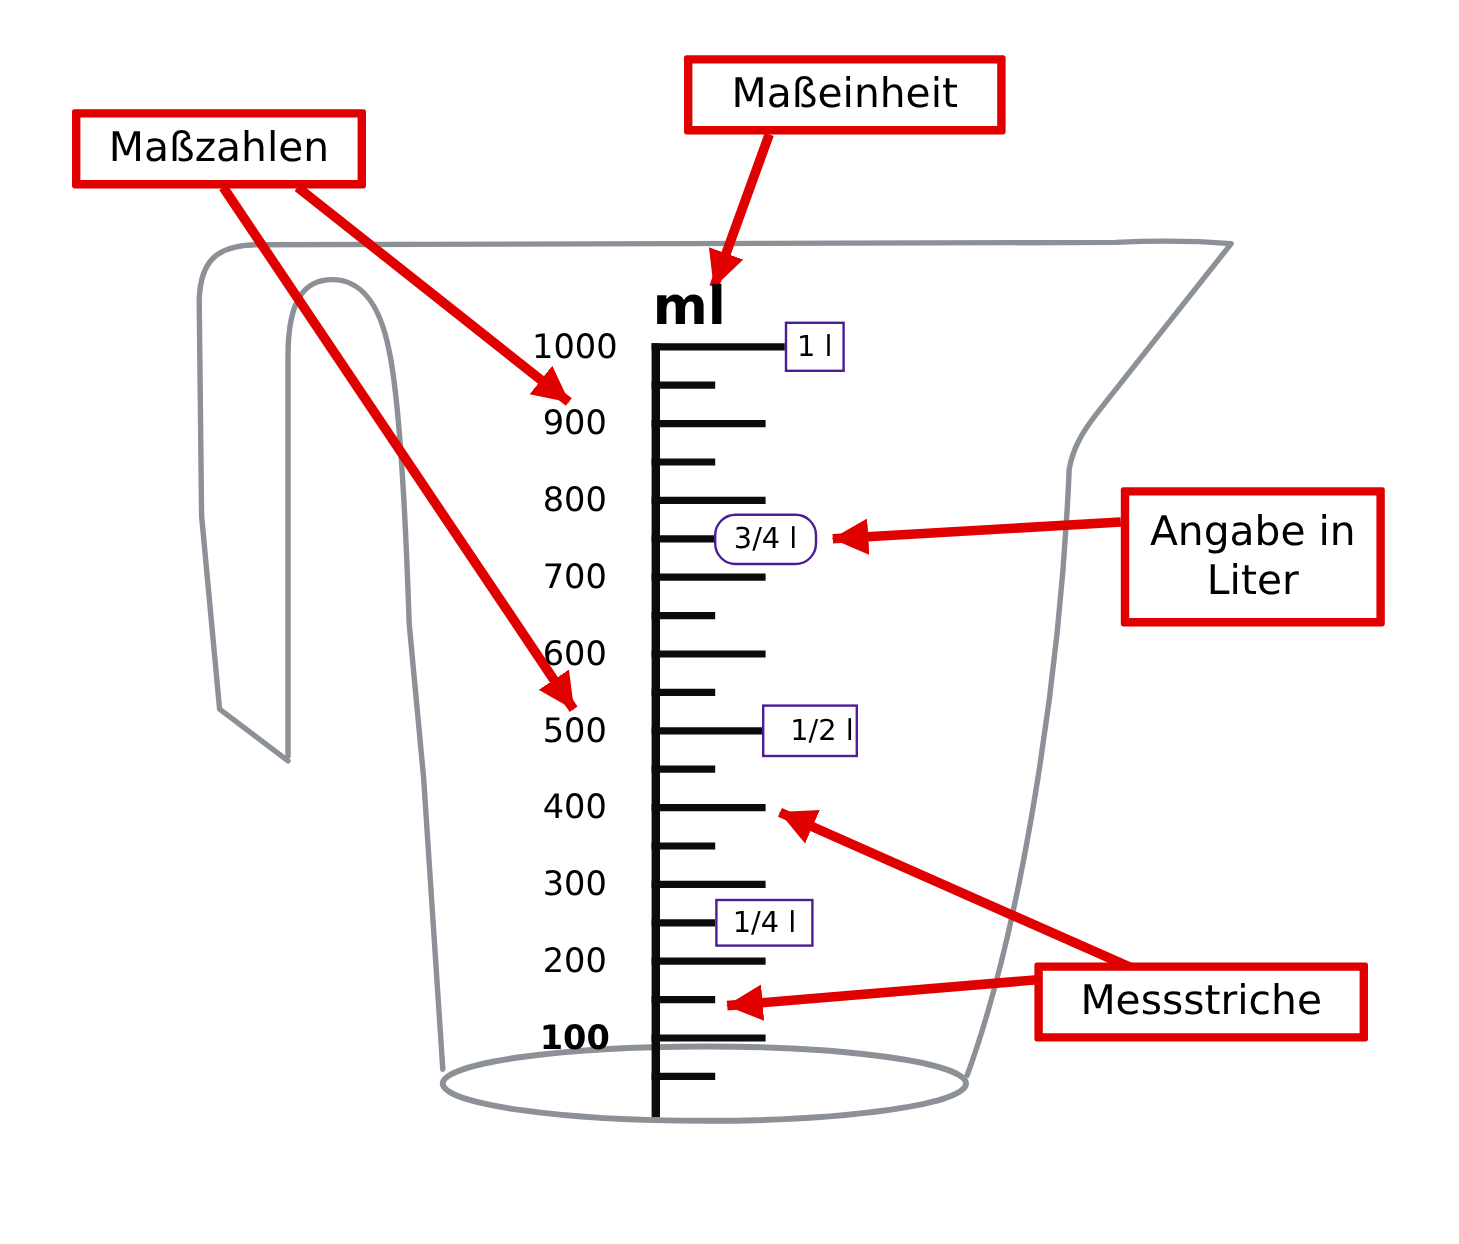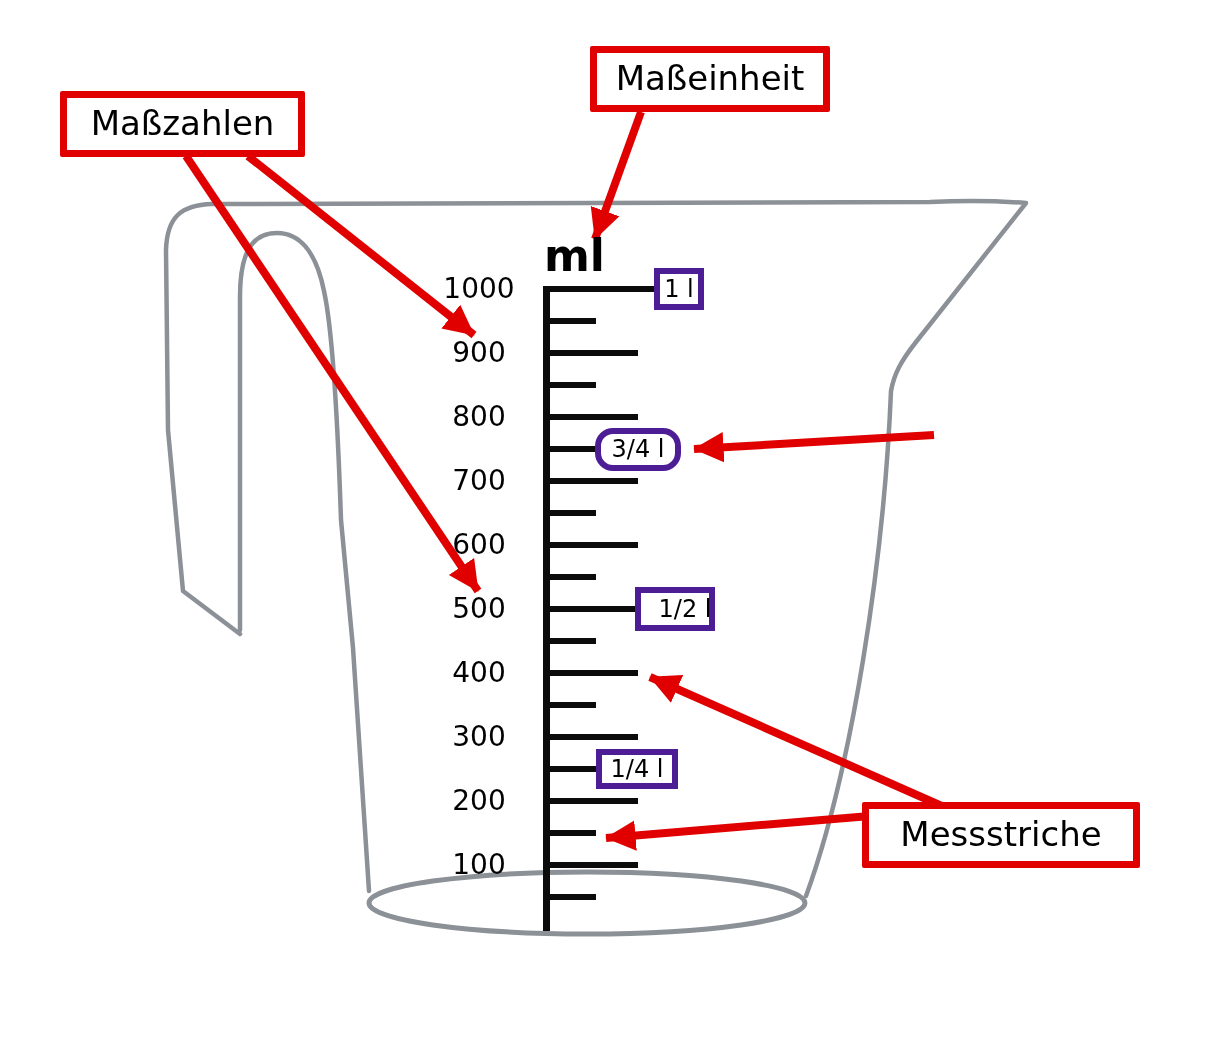--- a/index.html
+++ b/index.html
@@ -10,21 +10,21 @@
   .stage svg { position:absolute; left:0; top:0; }
   .callout {
     position:absolute; box-sizing:border-box;
     border:7px solid #e00000; border-radius:2px; background:#ffffff;
     display:flex; align-items:center; justify-content:center;
     text-align:center; font-size:34px; color:#000; line-height:1.22;
     z-index:3;
   }
   .liter-box {
     position:absolute; box-sizing:border-box;
-    border:6px solid #4c1d95; background:#ffffff;
+    border:2px solid #4c1d95; background:#ffffff;
     display:flex; align-items:center; justify-content:center;
     font-size:24px; color:#000; z-index:2; white-space:nowrap;
   }
   .scale-num {
     position:absolute; width:110px; text-align:center;
     font-size:28px; line-height:38px; color:#000; z-index:2;
   }
   .ml-label {
     position:absolute; left:544px; top:230px; width:90px;
     text-align:left; font-weight:bold; font-size:44px; color:#000; z-index:2;
@@ -95,30 +95,33 @@
   <div id="scale-labels">
       <div class="scale-num" style="left: 424px; top: 270px;">1000</div>
       <div class="scale-num" style="left: 424px; top: 334px;">900</div>
       <div class="scale-num" style="left: 424px; top: 398px;">800</div>
       <div class="scale-num" style="left: 424px; top: 462px;">700</div>
       <div class="scale-num" style="left: 424px; top: 526px;">600</div>
       <div class="scale-num" style="left: 424px; top: 590px;">500</div>
       <div class="scale-num" style="left: 424px; top: 654px;">400</div>
       <div class="scale-num" style="left: 424px; top: 718px;">300</div>
       <div class="scale-num" style="left: 424px; top: 782px;">200</div>
-      <div class="scale-num" style="left: 424px; top: 846px;">100</div>
+      <div class="scale-num" style="left: 424px; top: 846px; font-weight: bold;">100</div>
       <div class="liter-box" style="left: 654px; top: 268px; width: 50px; height: 42px;">1 l</div>
       <div class="liter-box" style="left: 595px; top: 427.5px; width: 86px; height: 43px; border-radius: 18px;">3/4 l</div>
       <div class="liter-box" style="left: 635px; top: 587px; width: 80px; height: 44px; padding-left: 20px;">1/2 l</div>
       <div class="liter-box" style="left: 596px; top: 749px; width: 82px; height: 40px;">1/4 l</div>
     </div>
 
   <div class="callout" style="left:60px;  top:91px;  width:245px; height:66px;">
     <span>Maßzahlen</span>
   </div>
-  <div class="callout" style="left:570px; top:46px;  width:240px; height:66px;margin-left:20px;">
+  <div class="callout" style="left:570px; top:46px;  width:268px; height:66px;">
     <span>Maßeinheit</span>
+  </div>
+  <div class="callout" style="left:934px; top:406px; width:220px; height:116px;">
+    <span style="display:block; width:180px;">Angabe in Liter</span>
   </div>
   <div class="callout" style="left:862px; top:802px; width:278px; height:66px;">
     <span>Messstriche</span>
   </div>
 
 </div>
 
 </body></html>

